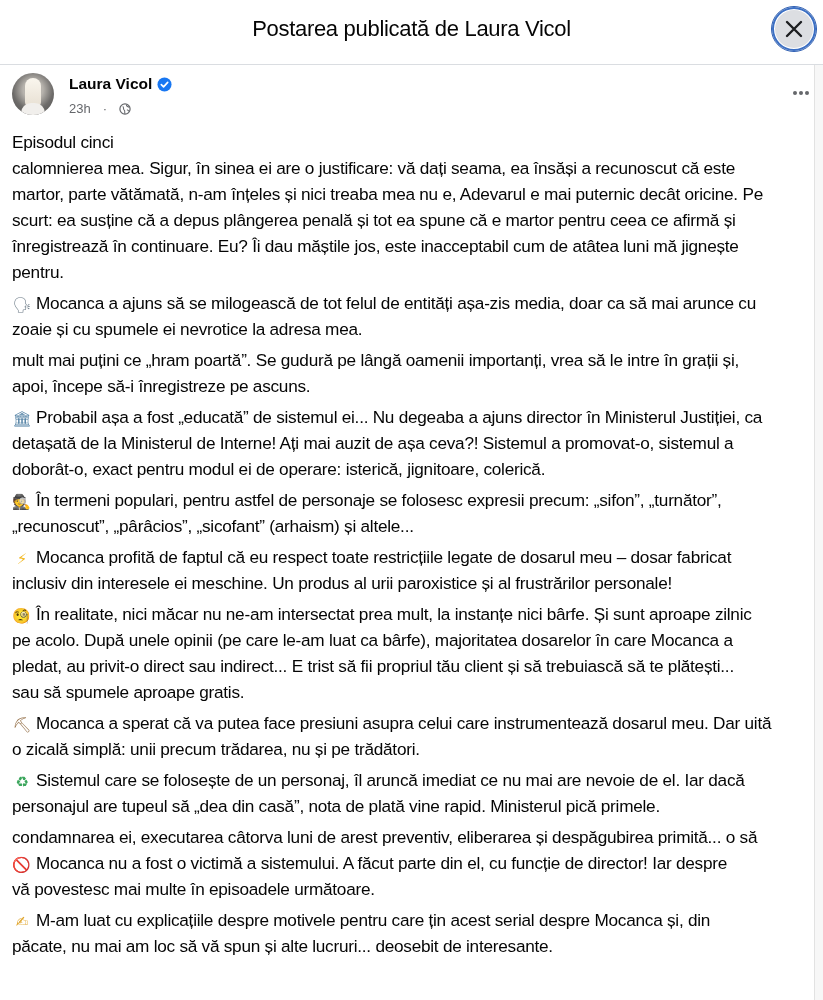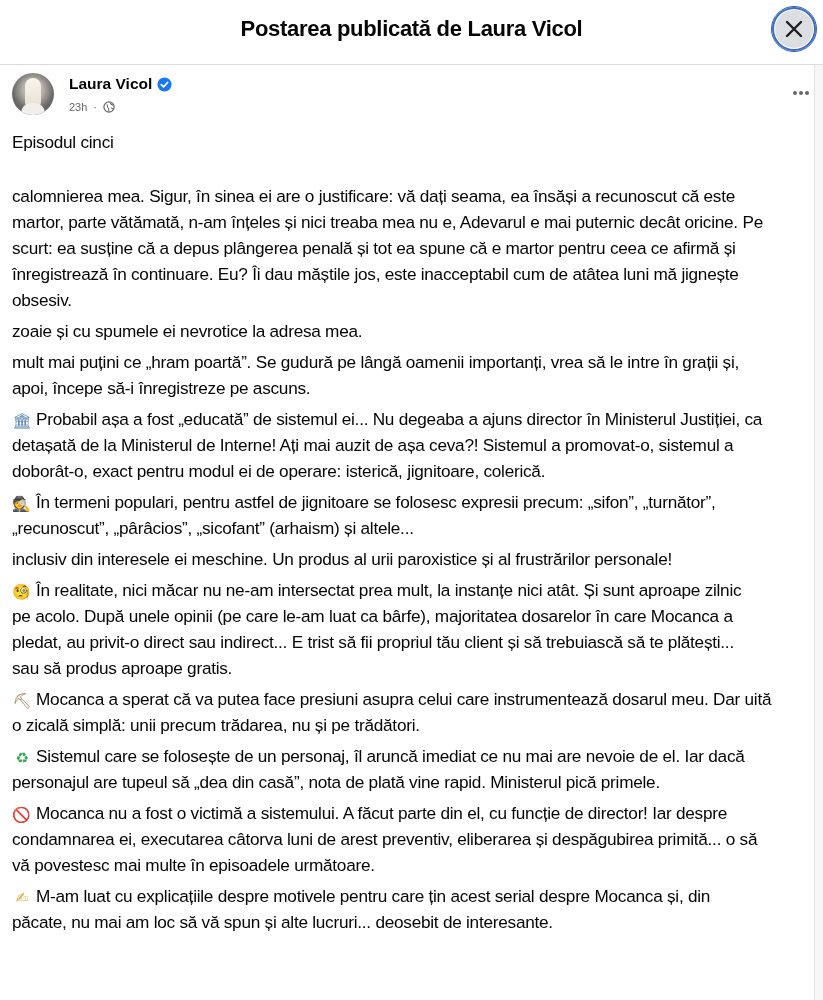--- a/index.html
+++ b/index.html
@@ -19,21 +19,21 @@
     height: 64px;
     border-bottom: 1px solid #dadde1;
     background: #fff;
   }
   .header-title {
     position: absolute;
     left: 0; right: 0;
     top: 16px;
     text-align: center;
     font-size: 22px;
-    font-weight: bold;
+    font-weight: normal;
     letter-spacing: -0.3px;
     color: #050505;
   }
   .close-btn {
     position: absolute;
     left: 771px;
     top: 6px;
     width: 46px;
     height: 46px;
     border-radius: 50%;
@@ -98,25 +98,25 @@
     gap: 5px;
   }
   .verified {
     width: 15px; height: 15px;
     display: inline-block;
   }
   .meta {
     position: absolute;
     left: 69px;
     top: 36px;
-    font-size: 11px;
+    font-size: 13px;
     color: #65676b;
     display: flex;
     align-items: center;
-    gap: 6px;
+    gap: 12px;
   }
   .globe { width: 12px; height: 12px; display: inline-block; }
   .more {
     position: absolute;
     left: 788px;
     top: 18px;
     width: 26px;
     height: 20px;
     display: flex;
     align-items: center;
@@ -134,21 +134,21 @@
     top: 64px;
     width: 800px;
     font-size: 17.2px;
     line-height: 26px;
     color: #050505;
     letter-spacing: -0.25px;
   }
   .p {
     margin: 0 0 5px 0;
   }
-  .p.first { margin-bottom: 28px; }
+  .p.first { margin-bottom: 0; }
   .line { display: block; white-space: nowrap; }
   .emoji {
     display: inline-block;
     width: 20px;
     margin-right: 4px;
     text-align: center;
     font-size: 15px;
     line-height: 20px;
     vertical-align: -1px;
     font-family: "DejaVu Sans", sans-serif;
@@ -195,58 +195,60 @@
   <div class="content">
     <div class="p first">
       <span class="line">Episodul cinci</span>
     </div>
     <div id="paras">
         <div class="p">
           <span class="line"><span>calomnierea mea. Sigur, în sinea ei are o justificare: vă dați seama, ea însăși a recunoscut că este</span></span>
           <span class="line"><span>martor, parte vătămată, n-am înțeles și nici treaba mea nu e, Adevarul e mai puternic decât oricine. Pe</span></span>
           <span class="line"><span>scurt: ea susține că a depus plângerea penală și tot ea spune că e martor pentru ceea ce afirmă și</span></span>
           <span class="line"><span>înregistrează în continuare. Eu? Îi dau măștile jos, este inacceptabil cum de atâtea luni mă jignește</span></span>
-          <span class="line"><span>obsesiv.</span></span>
-        </div>
-        <div class="p">
+          <span class="line"><span>pentru.</span></span>
+        </div>
+        <div class="p">
+          <span class="line"><span class="emoji" style="color: rgb(107, 122, 134);">🗣</span><span>Mocanca a ajuns să se milogească de tot felul de entități așa-zis media, doar ca să mai arunce cu</span></span>
           <span class="line"><span>zoaie și cu spumele ei nevrotice la adresa mea.</span></span>
         </div>
         <div class="p">
           <span class="line"><span>mult mai puțini ce „hram poartă”. Se gudură pe lângă oamenii importanți, vrea să le intre în grații și,</span></span>
           <span class="line"><span>apoi, începe să-i înregistreze pe ascuns.</span></span>
         </div>
         <div class="p">
           <span class="line"><span class="emoji" style="color: rgb(79, 127, 163);">🏛</span><span>Probabil așa a fost „educată” de sistemul ei... Nu degeaba a ajuns director în Ministerul Justiției, ca</span></span>
           <span class="line"><span>detașată de la Ministerul de Interne! Ați mai auzit de așa ceva?! Sistemul a promovat-o, sistemul a</span></span>
           <span class="line"><span>doborât-o, exact pentru modul ei de operare: isterică, jignitoare, colerică.</span></span>
         </div>
         <div class="p">
-          <span class="line"><span class="emoji" style="color: rgb(91, 91, 91);">🕵</span><span>În termeni populari, pentru astfel de jignitoare se folosesc expresii precum: „sifon”, „turnător”,</span></span>
+          <span class="line"><span class="emoji" style="color: rgb(91, 91, 91);">🕵</span><span>În termeni populari, pentru astfel de personaje se folosesc expresii precum: „sifon”, „turnător”,</span></span>
           <span class="line"><span>„recunoscut”, „pârâcios”, „sicofant” (arhaism) și altele...</span></span>
         </div>
         <div class="p">
+          <span class="line"><span class="emoji" style="color: rgb(242, 183, 31);">⚡</span><span>Mocanca profită de faptul că eu respect toate restricțiile legate de dosarul meu – dosar fabricat</span></span>
           <span class="line"><span>inclusiv din interesele ei meschine. Un produs al urii paroxistice și al frustrărilor personale!</span></span>
         </div>
         <div class="p">
-          <span class="line"><span class="emoji" style="color: rgb(232, 180, 58);">🧐</span><span>În realitate, nici măcar nu ne-am intersectat prea mult, la instanțe nici atât. Și sunt aproape zilnic</span></span>
+          <span class="line"><span class="emoji" style="color: rgb(232, 180, 58);">🧐</span><span>În realitate, nici măcar nu ne-am intersectat prea mult, la instanțe nici bârfe. Și sunt aproape zilnic</span></span>
           <span class="line"><span>pe acolo. După unele opinii (pe care le-am luat ca bârfe), majoritatea dosarelor în care Mocanca a</span></span>
           <span class="line"><span>pledat, au privit-o direct sau indirect... E trist să fii propriul tău client și să trebuiască să te plătești...</span></span>
-          <span class="line"><span>sau să produs aproape gratis.</span></span>
+          <span class="line"><span>sau să spumele aproape gratis.</span></span>
         </div>
         <div class="p">
           <span class="line"><span class="emoji" style="color: rgb(156, 122, 85);">⛏</span><span>Mocanca a sperat că va putea face presiuni asupra celui care instrumentează dosarul meu. Dar uită</span></span>
           <span class="line"><span>o zicală simplă: unii precum trădarea, nu și pe trădători.</span></span>
         </div>
         <div class="p">
           <span class="line"><span class="emoji" style="color: rgb(58, 165, 91);">♻</span><span>Sistemul care se folosește de un personaj, îl aruncă imediat ce nu mai are nevoie de el. Iar dacă</span></span>
           <span class="line"><span>personajul are tupeul să „dea din casă”, nota de plată vine rapid. Ministerul pică primele.</span></span>
         </div>
         <div class="p">
+          <span class="line"><span>condamnarea ei, executarea câtorva luni de arest preventiv, eliberarea și despăgubirea primită... o să</span></span>
           <span class="line"><span class="emoji" style="color: rgb(217, 56, 58);">🚫</span><span>Mocanca nu a fost o victimă a sistemului. A făcut parte din el, cu funcție de director! Iar despre</span></span>
-          <span class="line"><span>condamnarea ei, executarea câtorva luni de arest preventiv, eliberarea și despăgubirea primită... o să</span></span>
           <span class="line"><span>vă povestesc mai multe în episoadele următoare.</span></span>
         </div>
         <div class="p">
           <span class="line"><span class="emoji" style="color: rgb(224, 165, 44);">✍</span><span>M-am luat cu explicațiile despre motivele pentru care țin acest serial despre Mocanca și, din</span></span>
           <span class="line"><span>păcate, nu mai am loc să vă spun și alte lucruri... deosebit de interesante.</span></span>
         </div>
       </div>
   </div>
 </div>
 

